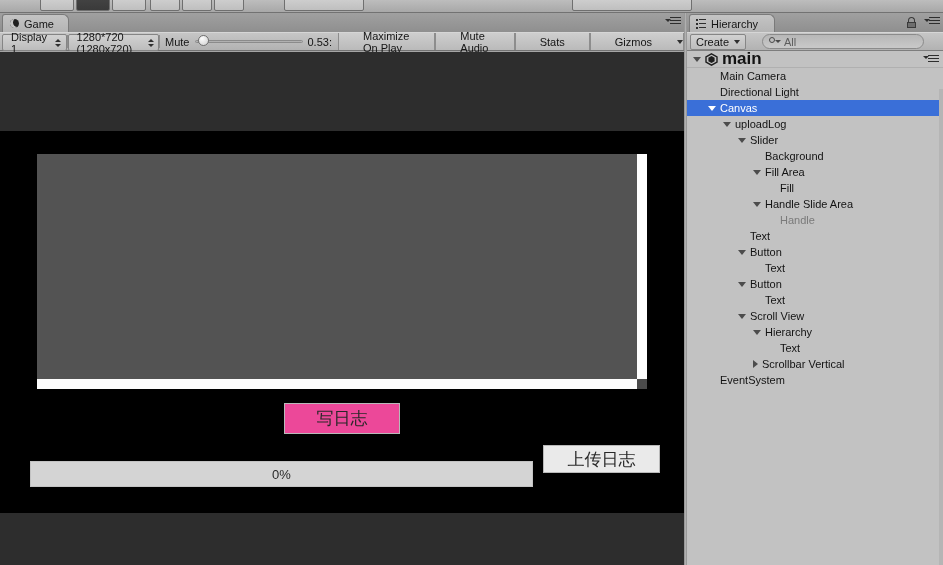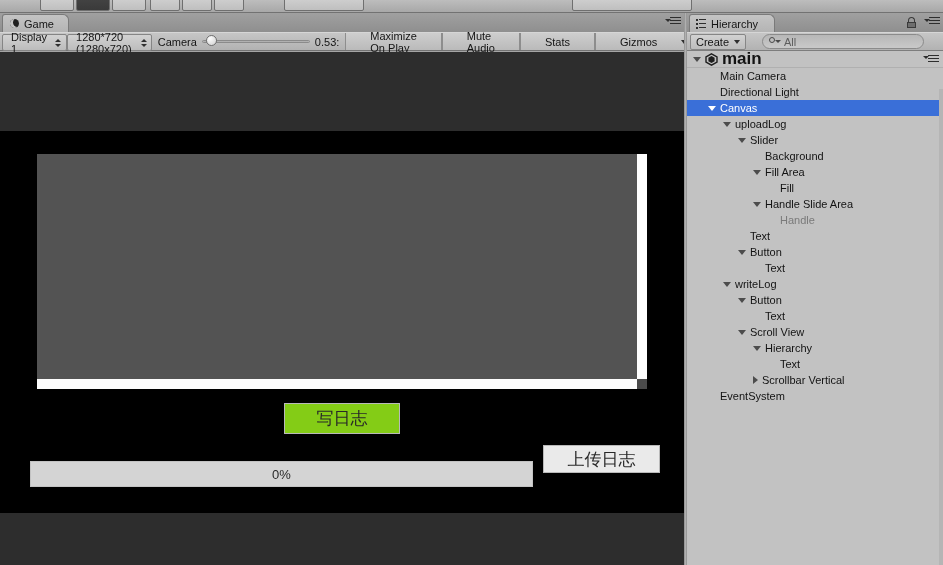--- a/index.html
+++ b/index.html
@@ -177,21 +177,21 @@
     background: #fdfdfd;
   }
   .sv-corner {
     position: absolute; right: 0; bottom: 0; width: 10px; height: 10px;
     background: #4a4a4a;
   }
 
   .btn-write {
     position: absolute; left: 284px; top: 272px;
     width: 116px; height: 31px;
-    background: #84cc16;
+    background: #ec4899;
     border: 1px solid #b9b9b9;
     display: flex; align-items: center; justify-content: center;
     color: #282828; font-size: 17px;
     font-family: "DejaVu Sans", "Liberation Sans", sans-serif;
   }
 
   .slider-bar {
     position: absolute; left: 30px; top: 330px;
     width: 503px; height: 26px;
     background: #d4d4d4;
@@ -403,21 +403,21 @@
       <div class="gt-sep"></div>
       <div class="gt-popup" style="width:158px;">
         <span>1280*720 (1280x720)</span>
         <span class="updown">
             <span class="u"></span>
             <span class="d"></span>
           </span>
       </div>
       <div class="gt-sep"></div>
       <div class="gt-scale-wrap">
-        <span>Camera</span>
+        <span>Mute</span>
         <span class="gt-slider">
           <span class="track"></span>
           <span class="knob" id="scale-knob" style="left: 3.88px;"></span>
         </span>
         <span>0.53:</span>
       </div>
       <div class="gt-toggle first">
         <span>Maximize On Play</span>
       </div>
       <div class="gt-toggle">
@@ -591,25 +591,20 @@
             <span style="display: inline-block; flex: 0 0 auto; width: 51px;"></span>
             <span class="arrow"></span>
             <span>Button</span>
           </div>
           <div class="tree-row">
             <span style="display: inline-block; flex: 0 0 auto; width: 66px;"></span>
             <span class="arrow none" style="width: 8px; margin-right: 4px;"></span>
             <span>Text</span>
           </div>
           <div class="tree-row">
-            <span style="display: inline-block; flex: 0 0 auto; width: 36px;"></span>
-            <span class="arrow"></span>
-            <span>writeLog</span>
-          </div>
-          <div class="tree-row">
             <span style="display: inline-block; flex: 0 0 auto; width: 51px;"></span>
             <span class="arrow"></span>
             <span>Button</span>
           </div>
           <div class="tree-row">
             <span style="display: inline-block; flex: 0 0 auto; width: 66px;"></span>
             <span class="arrow none" style="width: 8px; margin-right: 4px;"></span>
             <span>Text</span>
           </div>
           <div class="tree-row">

